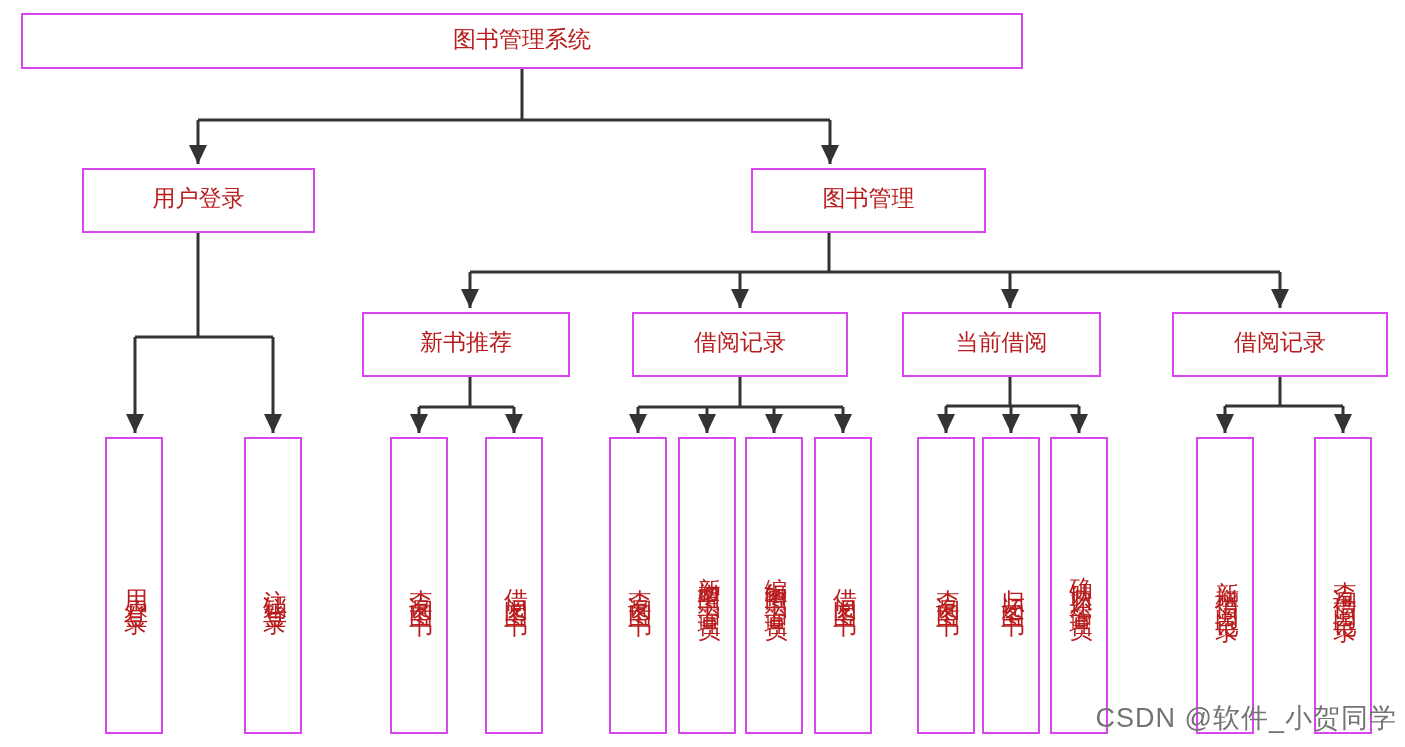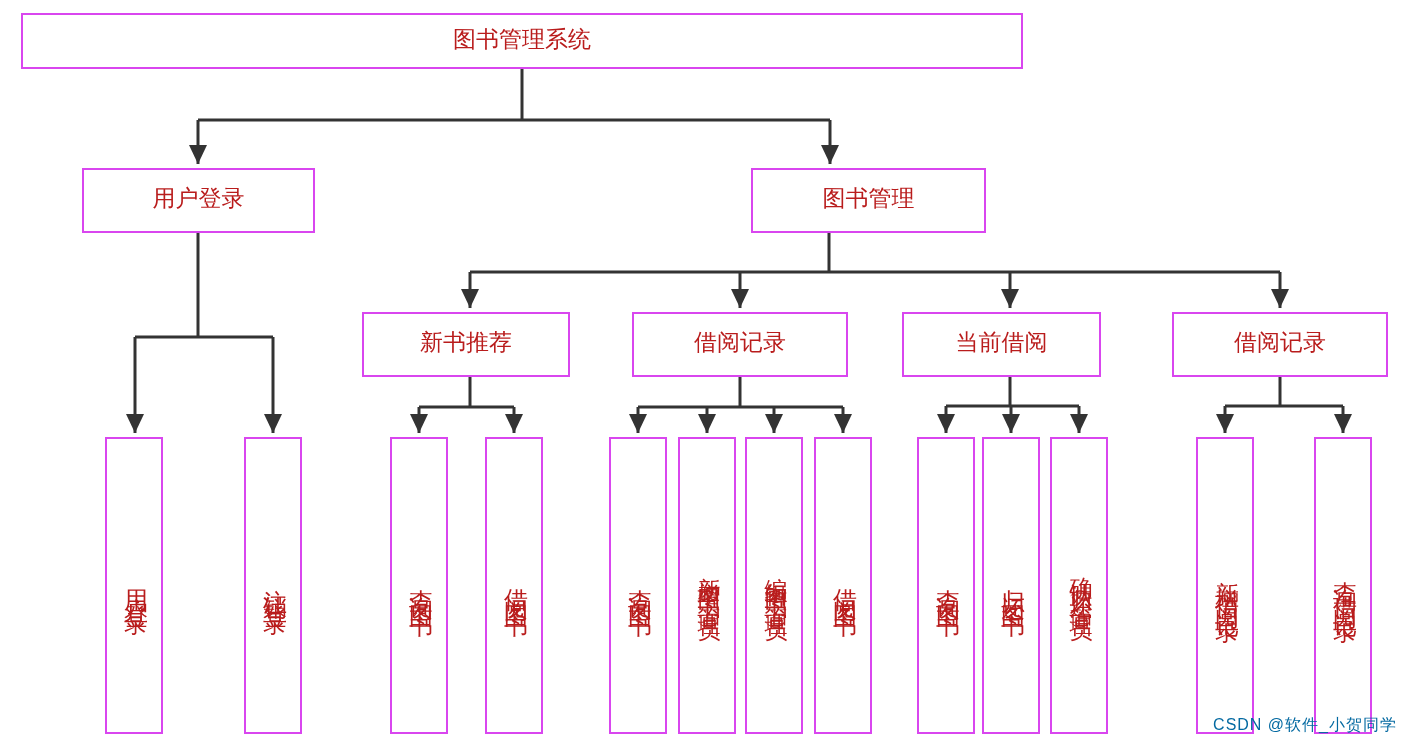--- a/index.html
+++ b/index.html
@@ -45,22 +45,22 @@
     top: 437px;
   }
   .leaf.tight {
     font-size: 23px;
     letter-spacing: 6px;
   }
   .watermark {
     position: absolute;
     right: 8px;
     bottom: 11px;
-    color: #0369a1;
-    font-size: 16px;
+    color: #737373;
+    font-size: 27px;
     letter-spacing: 1px;
     white-space: nowrap;
   }
 </style>
 </head>
 <body>
 
 <div id="canvas">
 
   <svg id="connectors" viewBox="0 0 1405 747" xmlns="http://www.w3.org/2000/svg">

